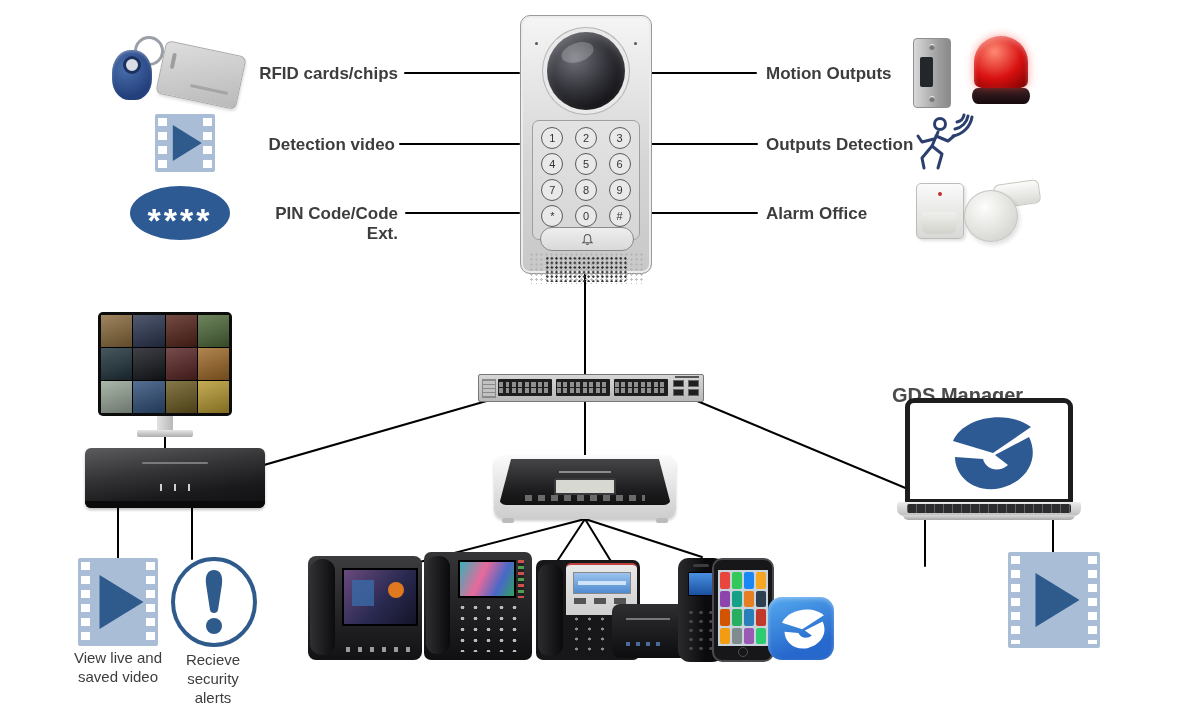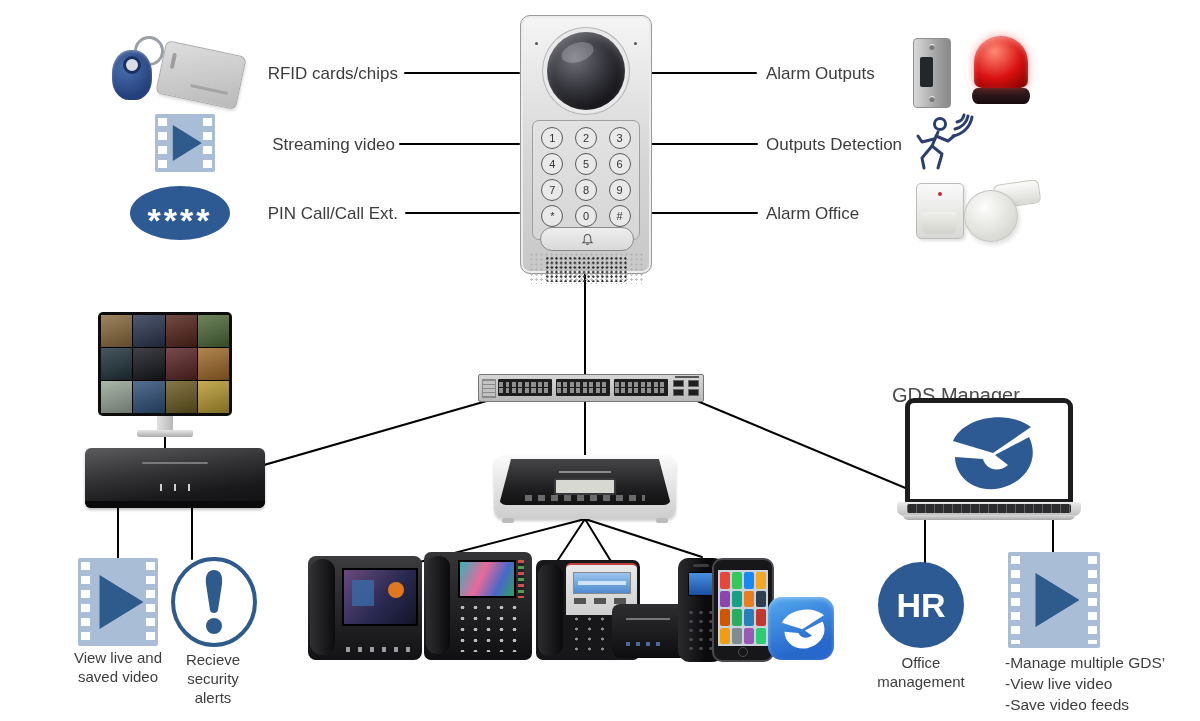--- a/index.html
+++ b/index.html
@@ -1,21 +1,21 @@
 <!DOCTYPE html>
 <html><head>
 <meta charset="utf-8">
 <style>
   html,body{margin:0;padding:0;background:#fff;}
   #canvas{position:relative;width:1200px;height:721px;background:#fff;overflow:hidden;
           font-family:"Liberation Sans",sans-serif;color:#3d3d3d;}
   .abs{position:absolute;}
   svg.lines{position:absolute;left:0;top:0;z-index:0;}
   .dev{position:absolute;z-index:2;}
-  .lbl{position:absolute;z-index:2;font-size:17px;color:#3d3d3d;}
+  .lbl{position:absolute;z-index:2;font-size:17px;color:#3d3d3d;font-weight:bold;}
   .small-lbl{position:absolute;z-index:2;font-size:15px;line-height:19px;color:#3d3d3d;text-align:center;}
 
   
   .door{left:520px;top:15px;width:130px;height:257px;border:1px solid #9a9a9a;border-radius:10px;
         background:linear-gradient(180deg,#f5f5f5,#d6d6d6 55%,#c8c8c8);box-shadow:inset 0 0 0 2px #ececec;}
   .door .mic{position:absolute;width:3px;height:3px;border-radius:50%;background:#555;top:26px;}
   .door .dome{position:absolute;left:50%;transform:translateX(-50%);top:16px;width:78px;height:78px;border-radius:50%;
         background:radial-gradient(circle at 36% 34%,#70707a 0%,#33333a 45%,#0f0f13 78%);
         box-shadow:0 0 0 4px #e9e9e9,0 0 0 5px #b5b5b5, inset 0 4px 8px rgba(255,255,255,.25);}
   .door .dome i{position:absolute;left:18%;top:14%;width:42%;height:24%;border-radius:50%;
@@ -247,24 +247,24 @@
   <span class="spr l"></span>
       <span class="spr r"></span>
       <span class="play play-sm"></span>
 </div>
 
 <div class="dev pin-ellipse">
   <span>****</span>
 </div>
 
 <div class="lbl" style="left:258px;top:64px;width:140px;text-align:right;">RFID cards/chips</div>
-<div class="lbl" style="left:255px;top:135px;width:140px;text-align:right;">Streaming video</div>
-<div class="lbl" style="left:245px;top:204px;width:153px;text-align:right;">PIN Call/Call Ext.</div>
-
-<div class="lbl" style="left:766px;top:64px;">Alarm Outputs</div>
+<div class="lbl" style="left:255px;top:135px;width:140px;text-align:right;">Detection video</div>
+<div class="lbl" style="left:245px;top:204px;width:153px;text-align:right;">PIN Code/Code Ext.</div>
+
+<div class="lbl" style="left:766px;top:64px;">Motion Outputs</div>
 <div class="lbl" style="left:766px;top:135px;">Outputs Detection</div>
 <div class="lbl" style="left:766px;top:204px;">Alarm Office</div>
 
 <div class="dev strike">
   <span class="cav"></span>
   <span class="scr" style="top:5px"></span>
   <span class="scr" style="bottom:5px"></span>
 </div>
 <div class="dev siren">
   <span class="baseR"></span>
@@ -431,28 +431,19 @@
       <span class="play play-lg"></span>
 </div>
 <svg class="dev alert" viewBox="0 0 88 92">
   <ellipse cx="44" cy="46" rx="41" ry="43" fill="#fff" stroke="#2e5a8c" stroke-width="4"></ellipse>
   <path d="M44 14 C50 14 53 19 52 28 L48 54 C47.5 58 40.5 58 40 54 L36 28 C35 19 38 14 44 14 Z" fill="#2e5a8c"></path>
   <circle cx="44" cy="70" r="8" fill="#2e5a8c"></circle>
 </svg>
 <div class="small-lbl" style="left:68px;top:648px;width:100px;">View live and saved video</div>
 <div class="small-lbl" style="left:168px;top:650px;width:90px;">Recieve security alerts</div>
 
-<div class="dev hr">
-  <span>HR</span>
-</div>
 <div class="dev film" style="left:1008px;top:552px;width:92px;height:96px;">
   <span class="spr l"></span>
       <span class="spr r"></span>
       <span class="play play-lg"></span>
 </div>
-<div class="small-lbl" style="left:861px;top:653px;width:120px;">Office management</div>
-<div class="vlines">
-  <div>-Manage multiple GDS’</div>
-  <div>-View live video</div>
-  <div>-Save video feeds</div>
-</div>
 
 </div>
 
 </body></html>

